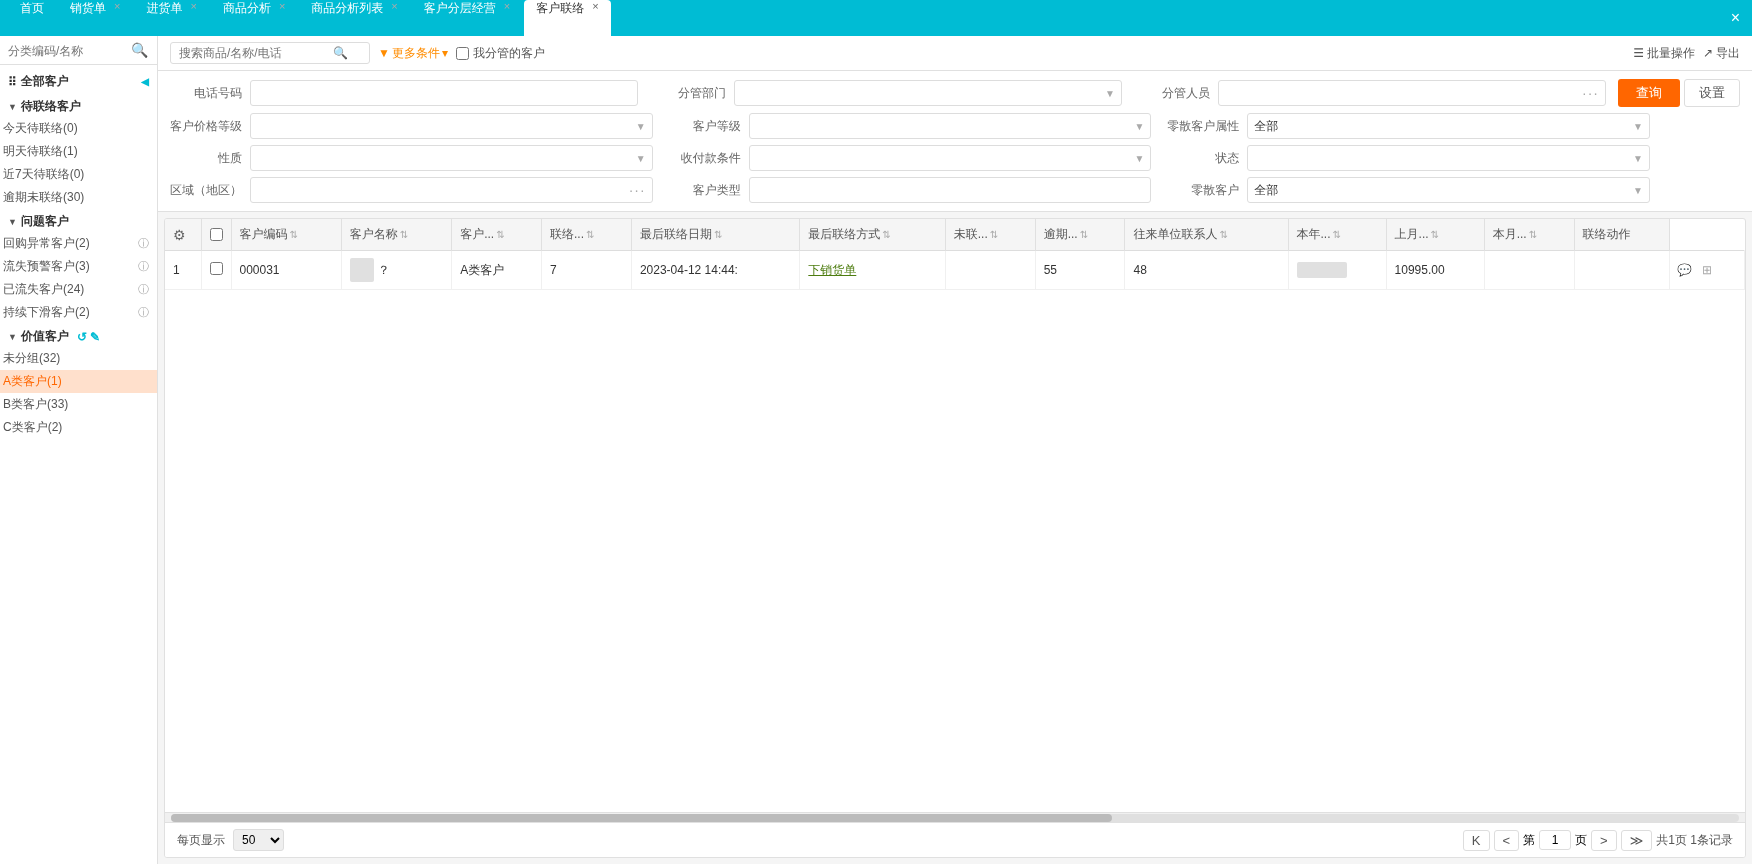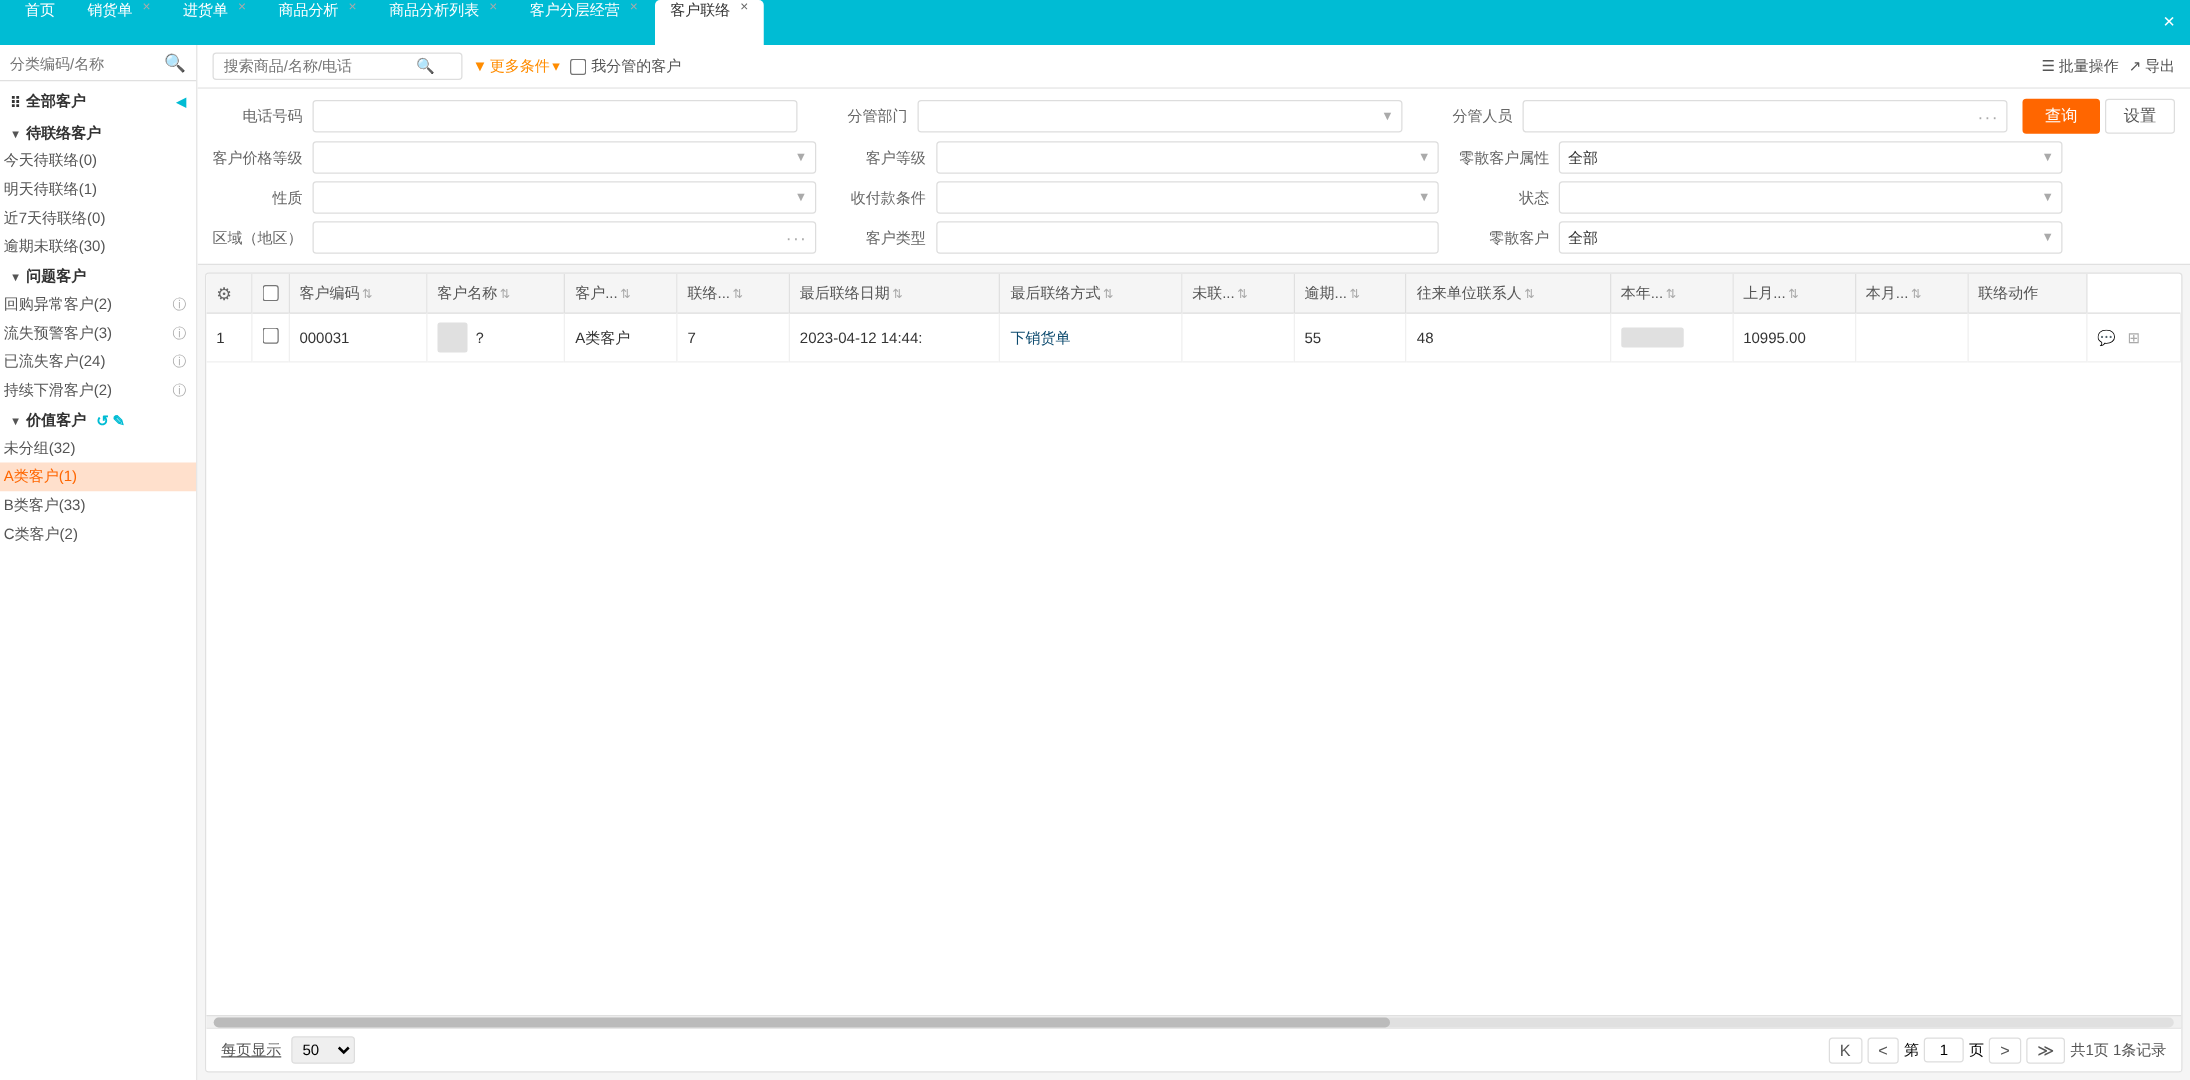--- a/index.html
+++ b/index.html
@@ -270,37 +270,37 @@
       gap: 2px;
     }
     table thead th .sort-icon { color: #aaa; font-size: 10px; }
     table tbody tr { border-bottom: 1px solid #f0f0f0; }
     table tbody td {
       padding: 7px 8px;
       color: #333;
       border-right: 1px solid #f0f0f0;
       white-space: nowrap;
     }
-    .link-text { color: #0c4a6e; cursor: pointer; }
+    .link-text { color: #4d7c0f; cursor: pointer; text-decoration: underline; }
     .settings-gear { color: #666; font-size: 14px; cursor: pointer; }
 
     
     .avatar-cell { display: flex; align-items: center; gap: 4px; }
     .avatar-box { width: 24px; height: 24px; background: #e0e0e0; border-radius: 2px; flex-shrink: 0; }
 
     
     .pagination {
       display: flex;
       align-items: center;
       padding: 6px 12px;
       border-top: 1px solid #e0e0e0;
       background: white;
       gap: 8px;
     }
-    .page-size-label { color: #555; text-decoration: underline; }
+    .page-size-label { color: #555; }
     .page-size-select {
       border: 1px solid #ddd;
       border-radius: 3px;
       padding: 2px 4px;
       font-size: 12px;
       cursor: pointer;
     }
     .page-nav { display: flex; align-items: center; gap: 4px; margin-left: auto; }
     .page-nav button {
       border: 1px solid #ddd;

